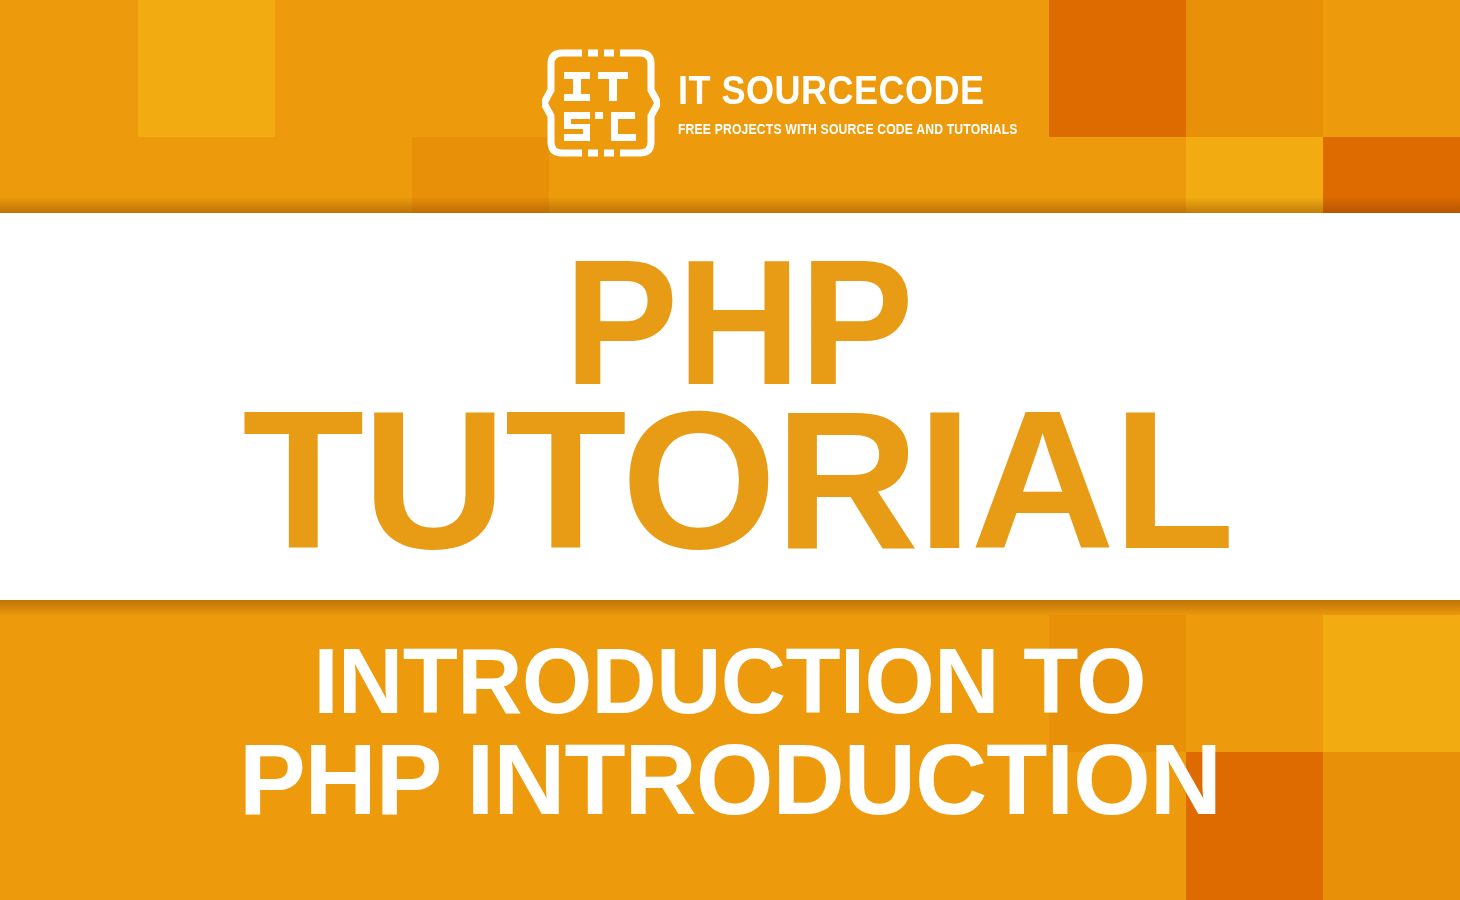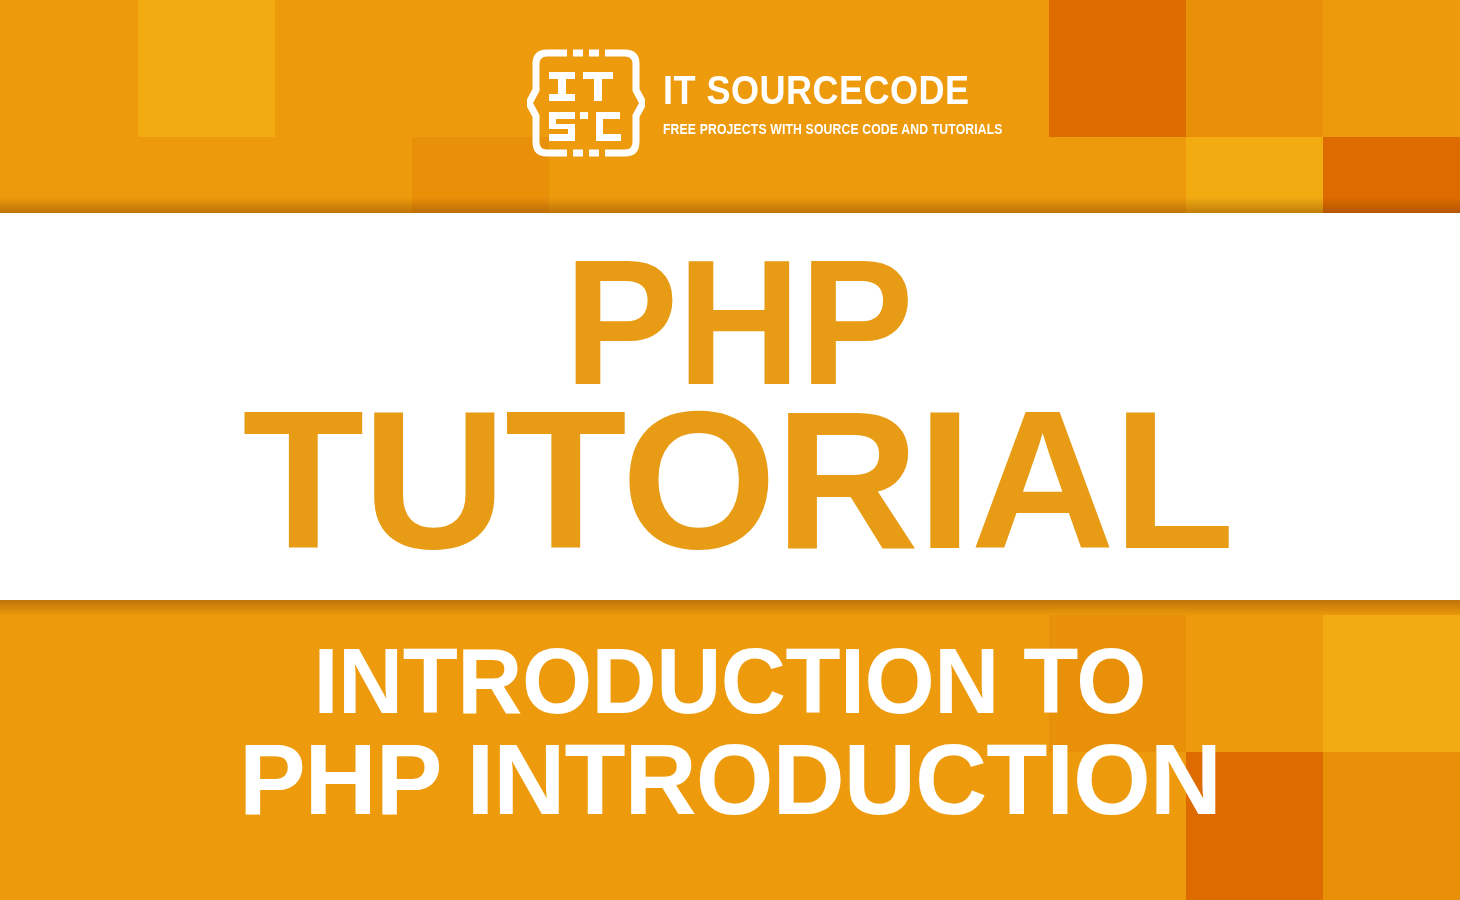--- a/index.html
+++ b/index.html
@@ -44,21 +44,21 @@
   }
   .edge-shadow-top {
     position:absolute; left:0; right:0; top:0; height:16px;
     background:linear-gradient(to top, rgba(120,55,0,0) 0%, rgba(120,55,0,0.40) 100%);
     pointer-events:none;
   }
 
   
   .logo-lockup {
     position:absolute;
-    left:527px; top:48px;
+    left:542px; top:48px;
     display:flex; align-items:center; gap:18px;
     z-index:5;
   }
   .logo-mark { width:118px; height:110px; display:block; }
   .logo-text { display:flex; flex-direction:column; justify-content:center; }
 
   .brand-name {
     color:#ffffff;
     font-size:41px;
     font-weight:bold;

